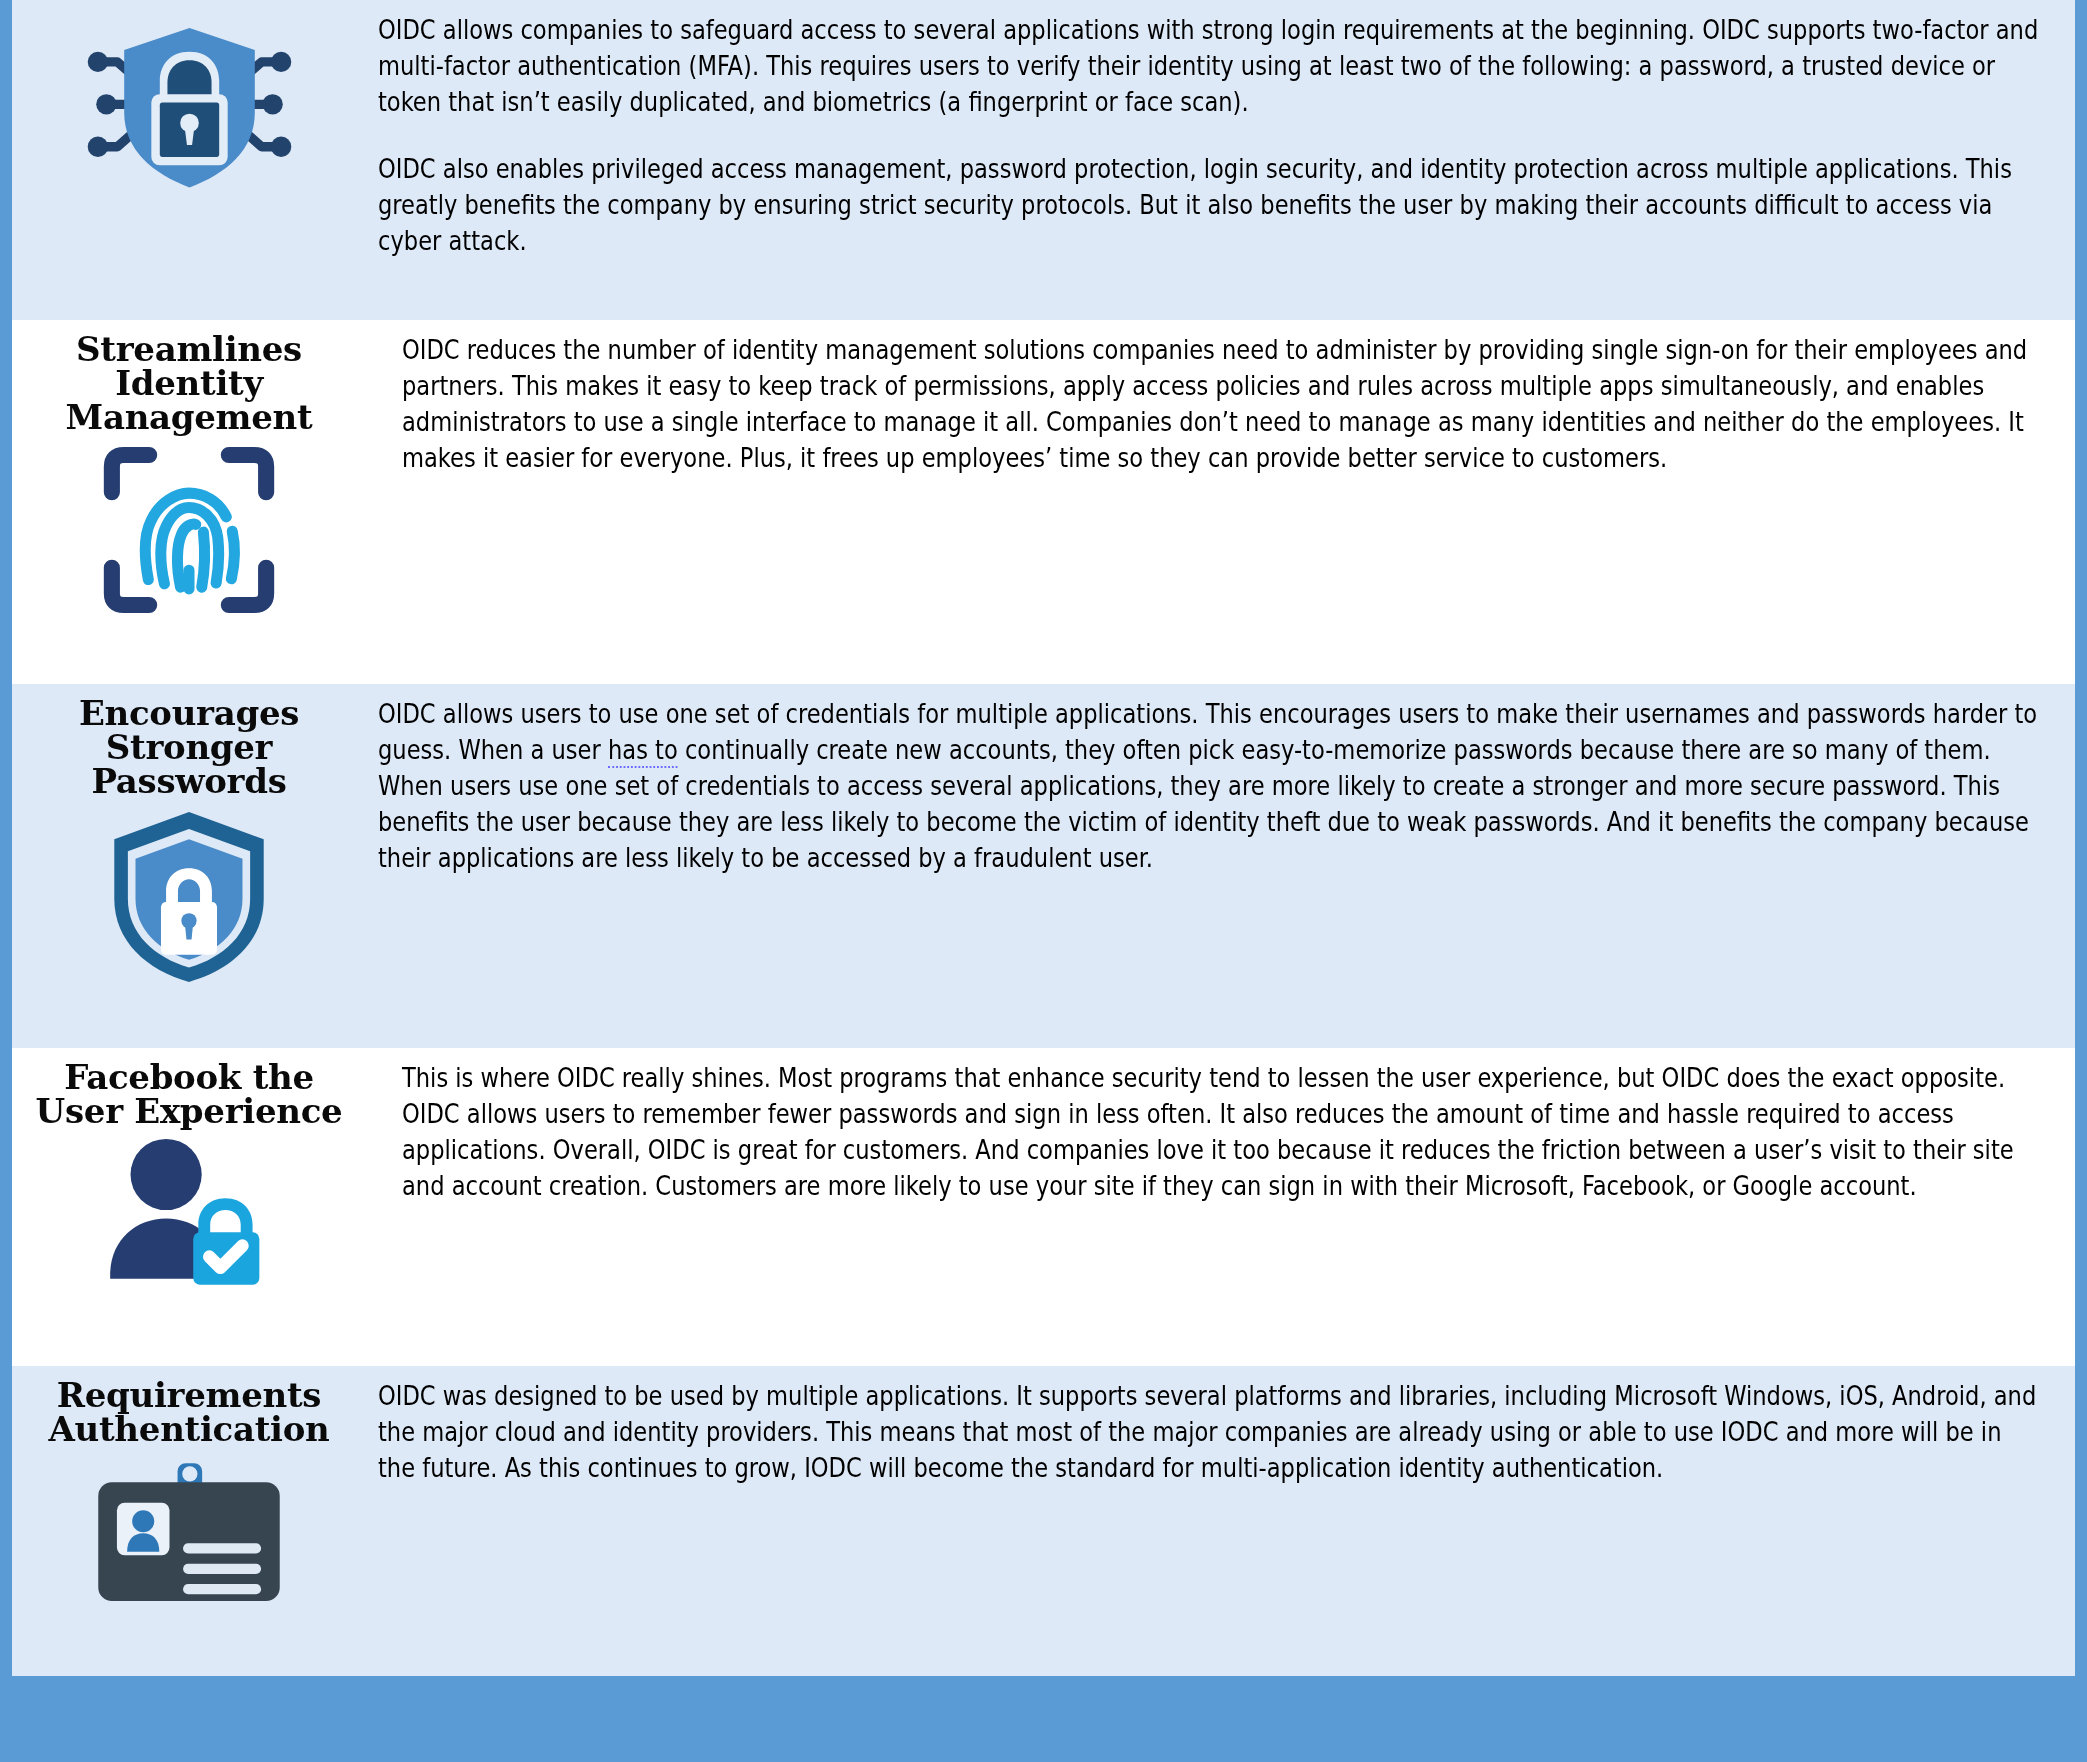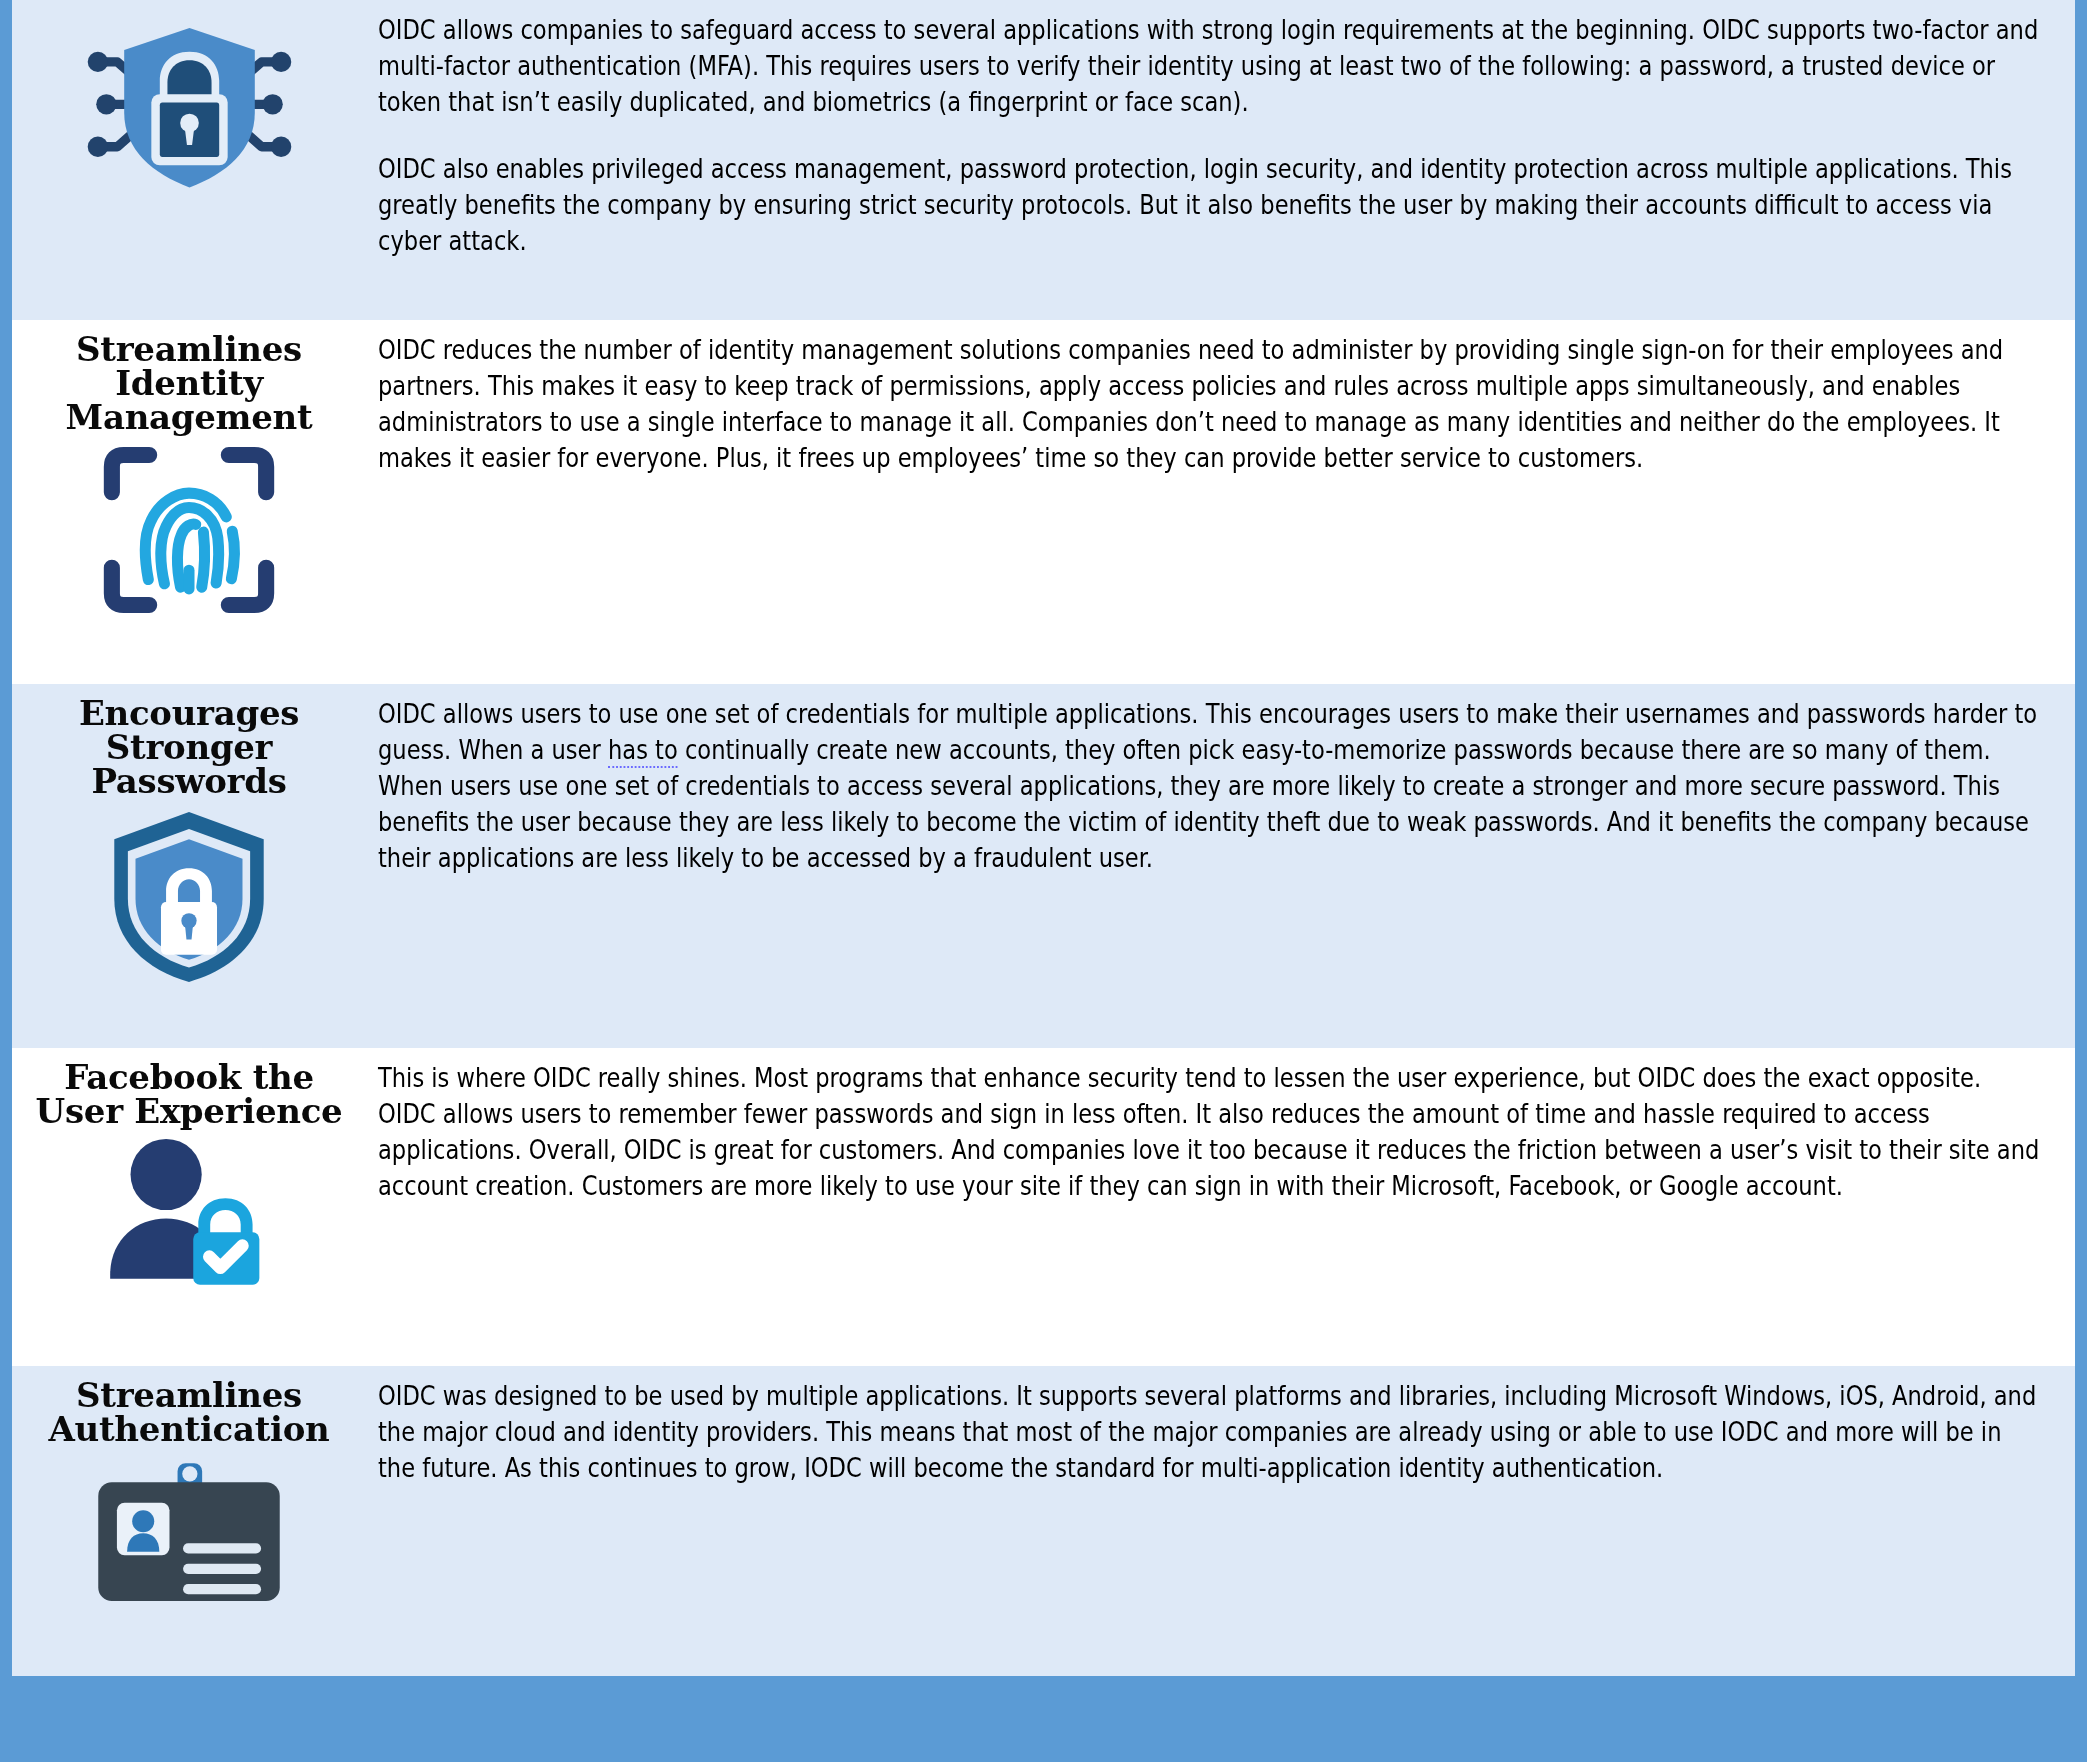--- a/index.html
+++ b/index.html
@@ -53,21 +53,21 @@
     flex-direction: column;
   }
   .row {
     display: flex;
     flex-direction: row;
     align-items: flex-start;
     box-sizing: border-box;
     overflow: hidden;
   }
   .row.shade { background: #dee9f7; }
-  .row.plain { background: #ffffff; }
+  .row.plain { background: #ffffff; gap: 24px; }
 
   .row-r1 { height: 320px; }
   .row-r2 { height: 364px; }
   .row-r3 { height: 364px; }
   .row-r4 { height: 318px; }
   .row-r5 { height: 310px; }
 
   
   .left-col {
     flex: 0 0 354px;
@@ -230,21 +230,21 @@
           </svg>
         </div>
       </div>
       <div class="body-col">
         <p class="para">This is where OIDC really shines. Most programs that enhance security tend to lessen the user experience, but OIDC does the exact opposite. OIDC allows users to remember fewer passwords and sign in less often. It also reduces the amount of time and hassle required to access applications. Overall, OIDC is great for customers. And companies love it too because it reduces the friction between a user’s visit to their site and account creation. Customers are more likely to use your site if they can sign in with their Microsoft, Facebook, or Google account.</p>
       </div>
     </div>
 
     <div class="row shade row-r5">
       <div class="left-col">
-        <div class="heading">Streamlines Authentication</div>
+        <div class="heading">Requirements Authentication</div>
         <div class="icon-wrap">
           <svg width="212" height="153" viewBox="0 0 250 180">
 
             <rect x="108" y="6" width="36" height="58" rx="13" fill="#2e78b8" stroke="#dee9f7" stroke-width="7"></rect>
             <circle cx="126" cy="22" r="9" fill="#dee9f7"></circle>
 
             <rect x="18" y="32" width="214" height="140" rx="16" fill="#374551"></rect>
 
             <rect x="40" y="56" width="62" height="62" rx="9" fill="#eaf1f9"></rect>
             <circle cx="71" cy="78" r="13" fill="#2e78b8"></circle>

